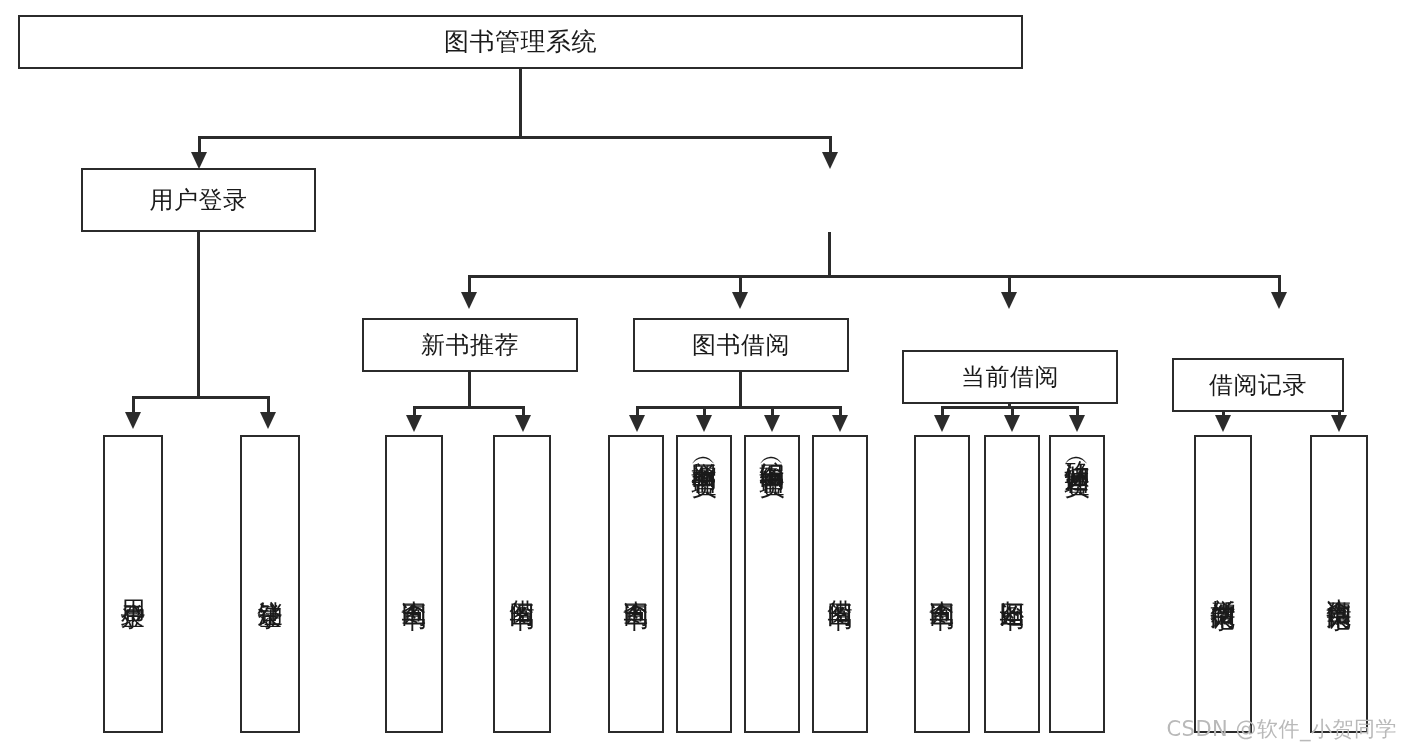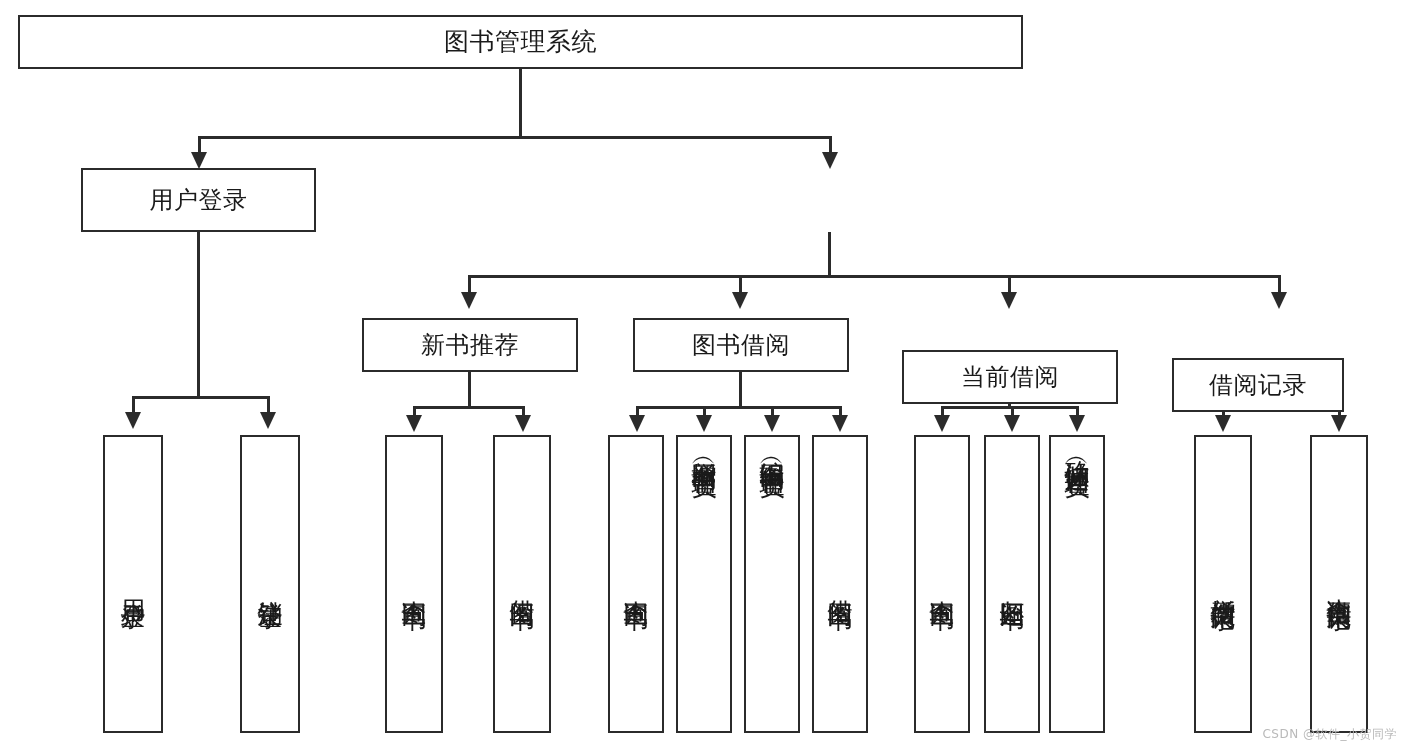--- a/index.html
+++ b/index.html
@@ -71,21 +71,21 @@
     border-left: 8px solid transparent;
     border-right: 8px solid transparent;
     border-top: 17px solid #2b2b2b;
     z-index: 2;
   }
   
   #watermark {
     position: absolute;
     right: 8px;
     bottom: 4px;
-    font-size: 12px;
+    font-size: 21px;
     color: #b9b9b9;
     letter-spacing: 0.5px;
     z-index: 5;
     white-space: nowrap;
   }
 </style>
 </head>
 <body>
 
 <div id="canvas">

